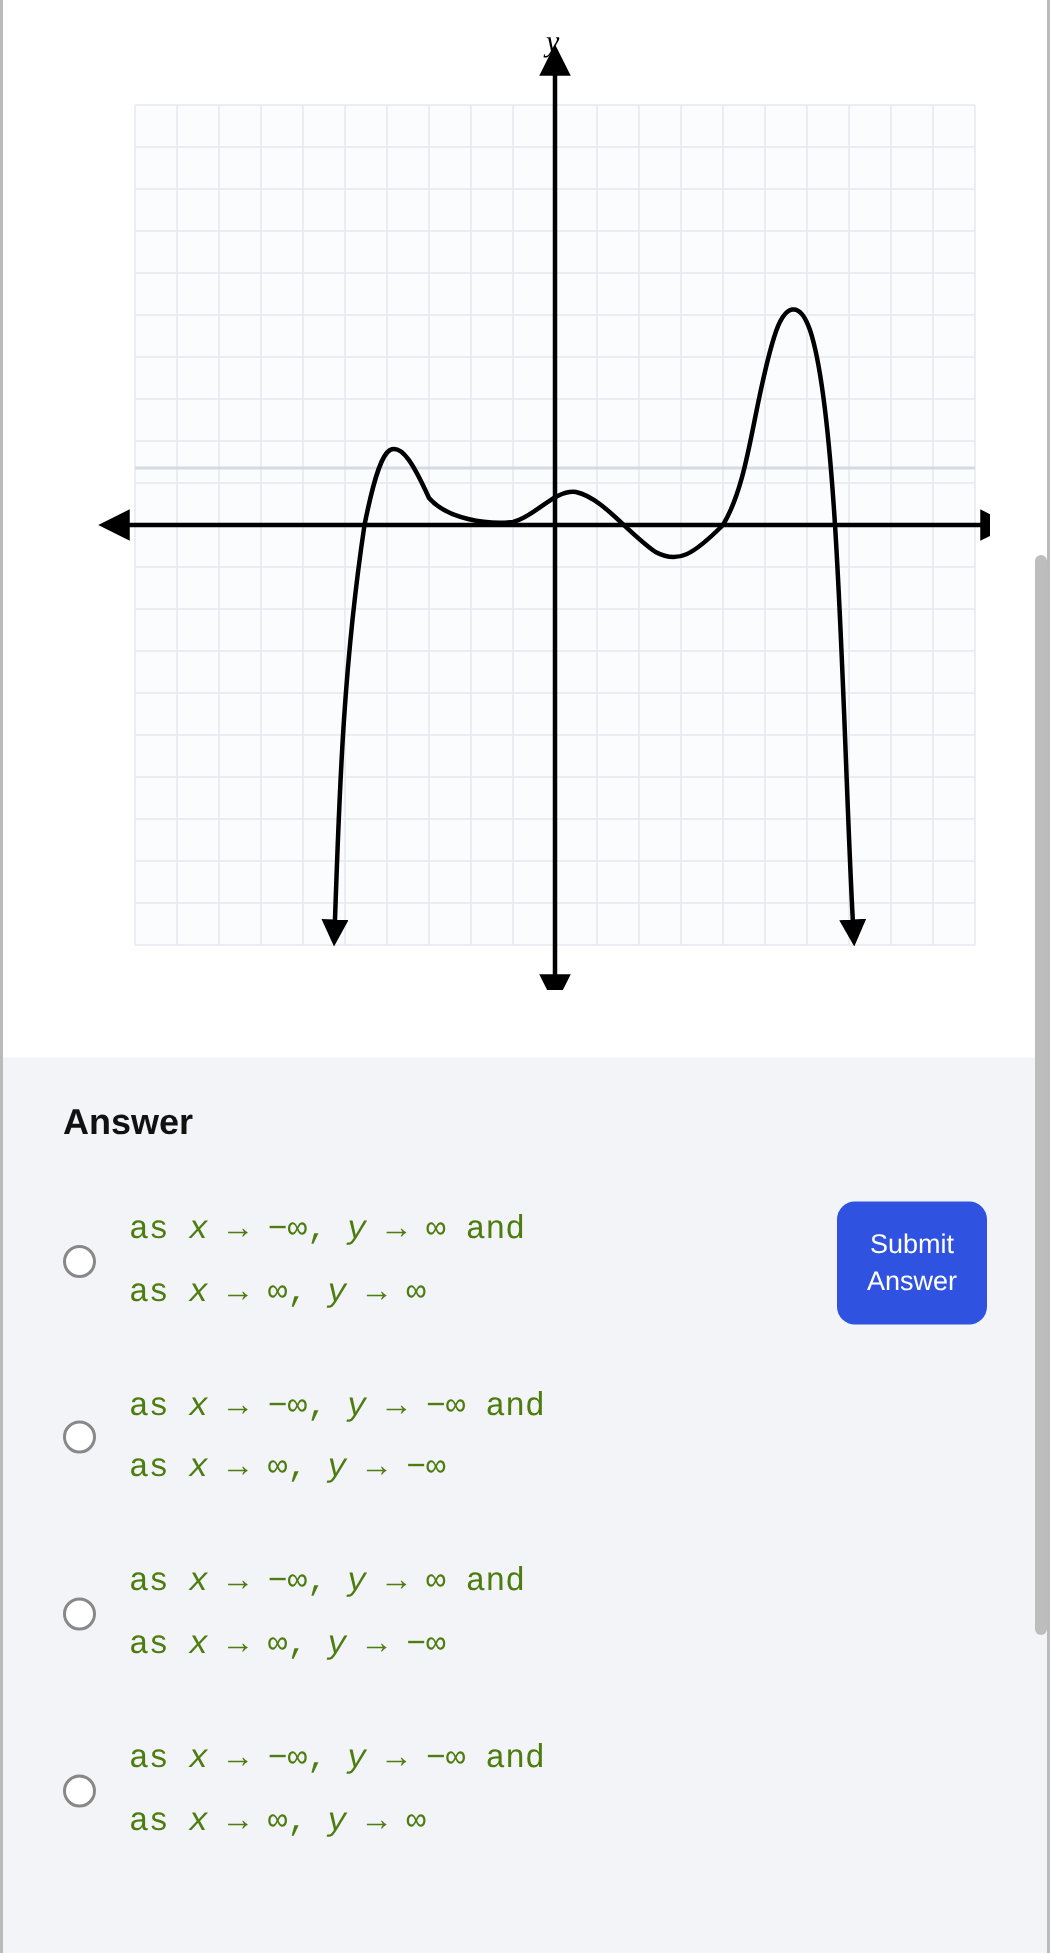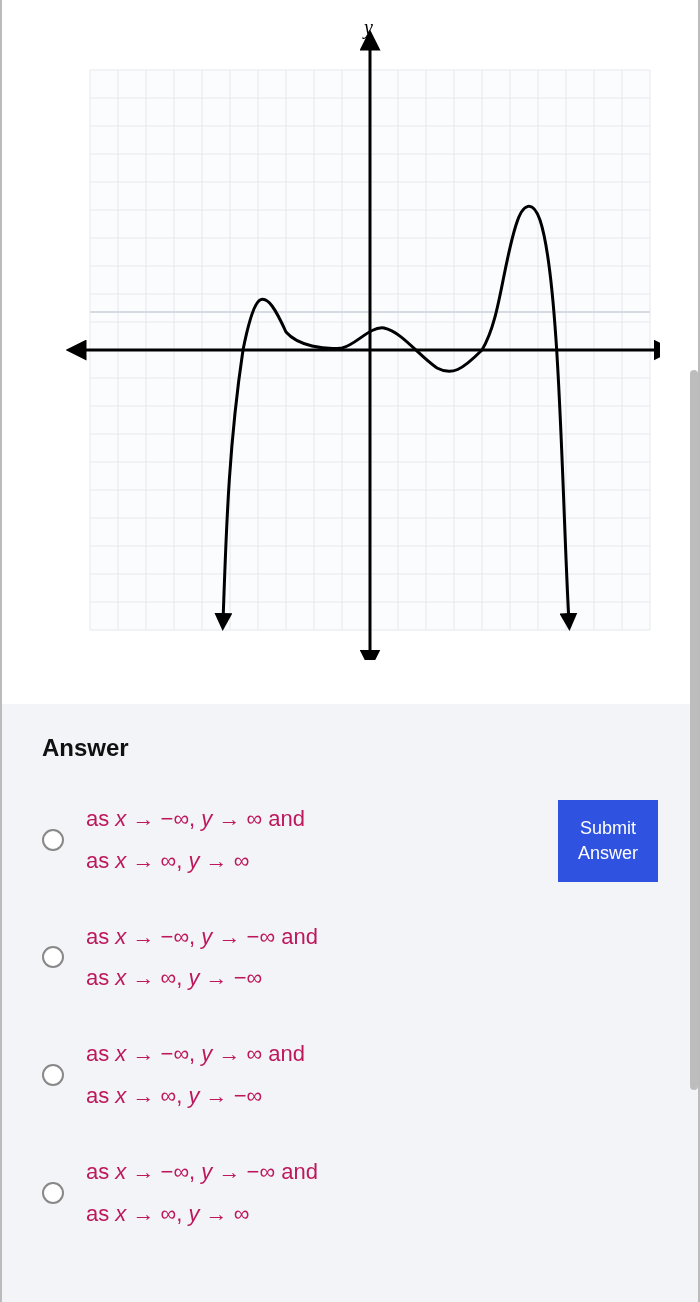--- a/index.html
+++ b/index.html
@@ -54,35 +54,35 @@
     width: 22px;
     height: 22px;
     border: 2px solid #888;
     border-radius: 50%;
     margin-right: 22px;
     background: #fff;
   }
   .option-text {
     font-size: 22px;
     line-height: 1.9;
-    color: #be185d;
-    font-family: Liberation Sans, sans-serif;
+    color: #4d7c0f;
+    font-family: Liberation Mono, monospace;
     font-style: normal;
   }
   .option-text .line { display: block; white-space: nowrap; }
   .mi { font-style: italic; }
   .submit-btn {
     flex: 0 0 auto;
     background: #2f52e0;
     color: #fff;
     font-family: -apple-system, BlinkMacSystemFont, 'Segoe UI', Arial, sans-serif;
     font-size: 18px;
     font-weight: 500;
     border: none;
-    border-radius: 0;
+    border-radius: 12px;
     padding: 16px 20px;
     line-height: 1.4;
     text-align: center;
     cursor: pointer;
     margin-left: 20px;
     margin-top: 2px;
   }
   .submit-btn .line { display: block; }
   .scrollbar {
     position: fixed;

